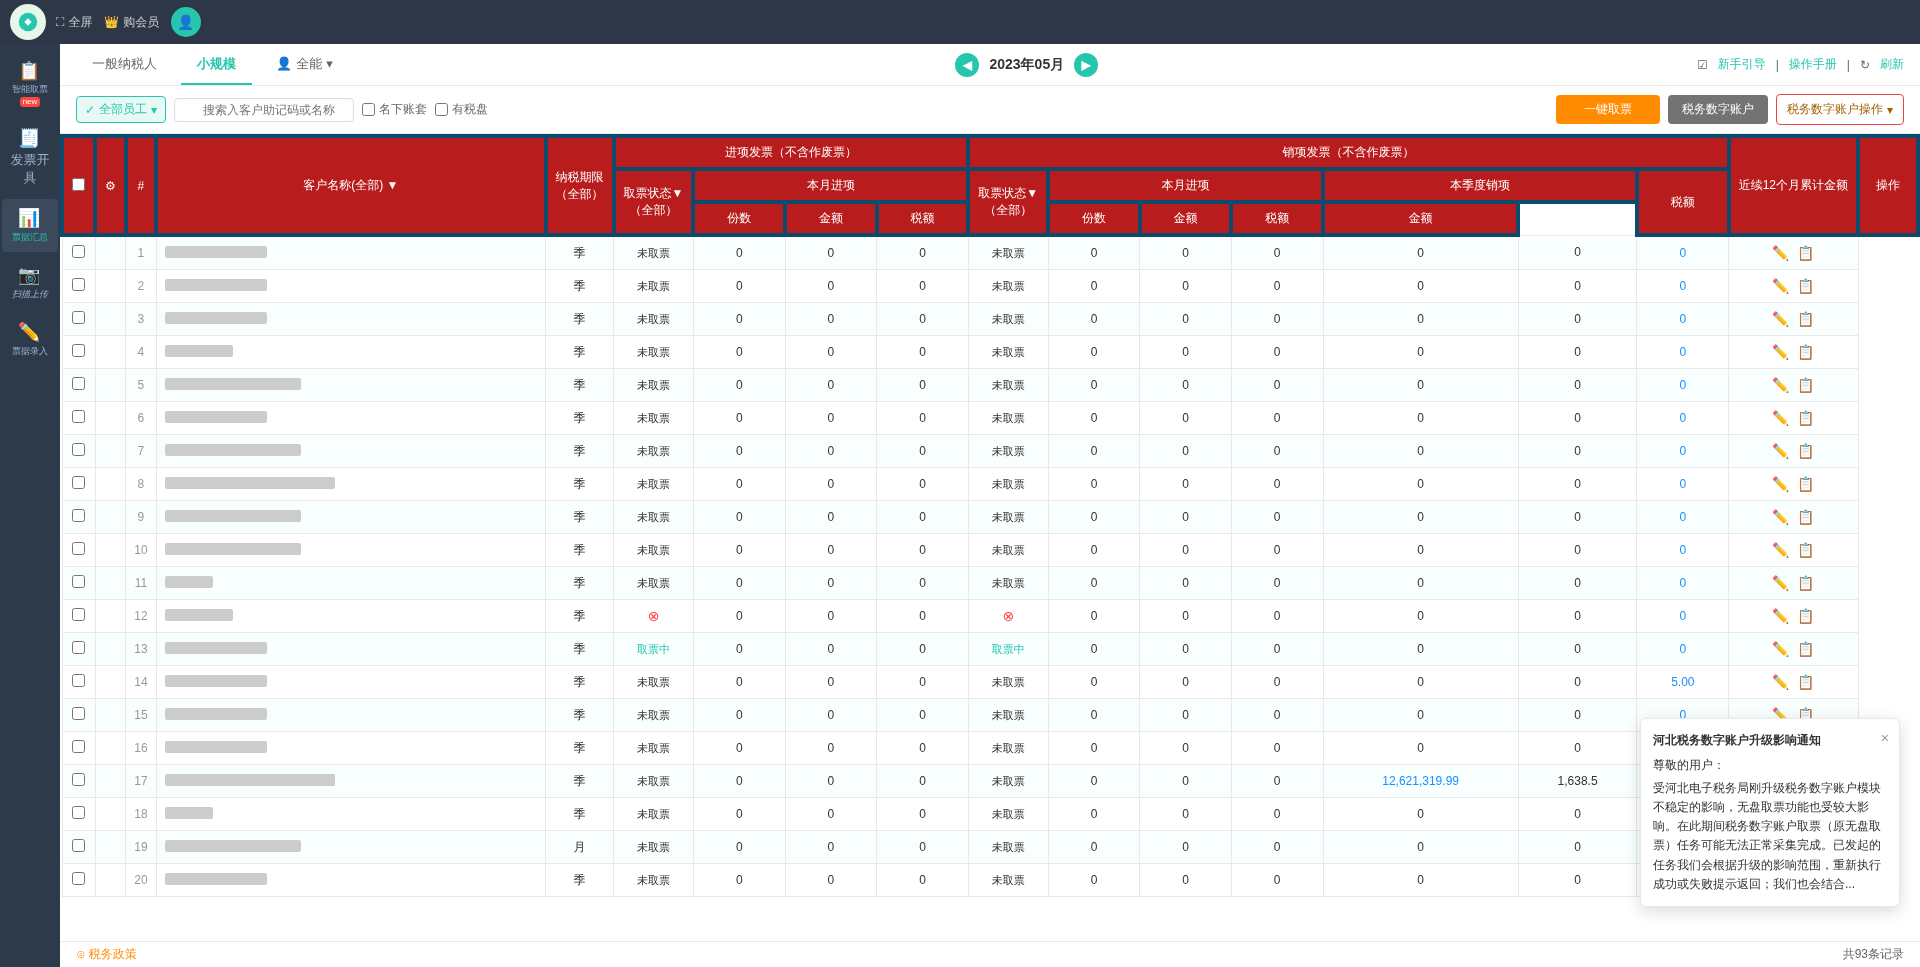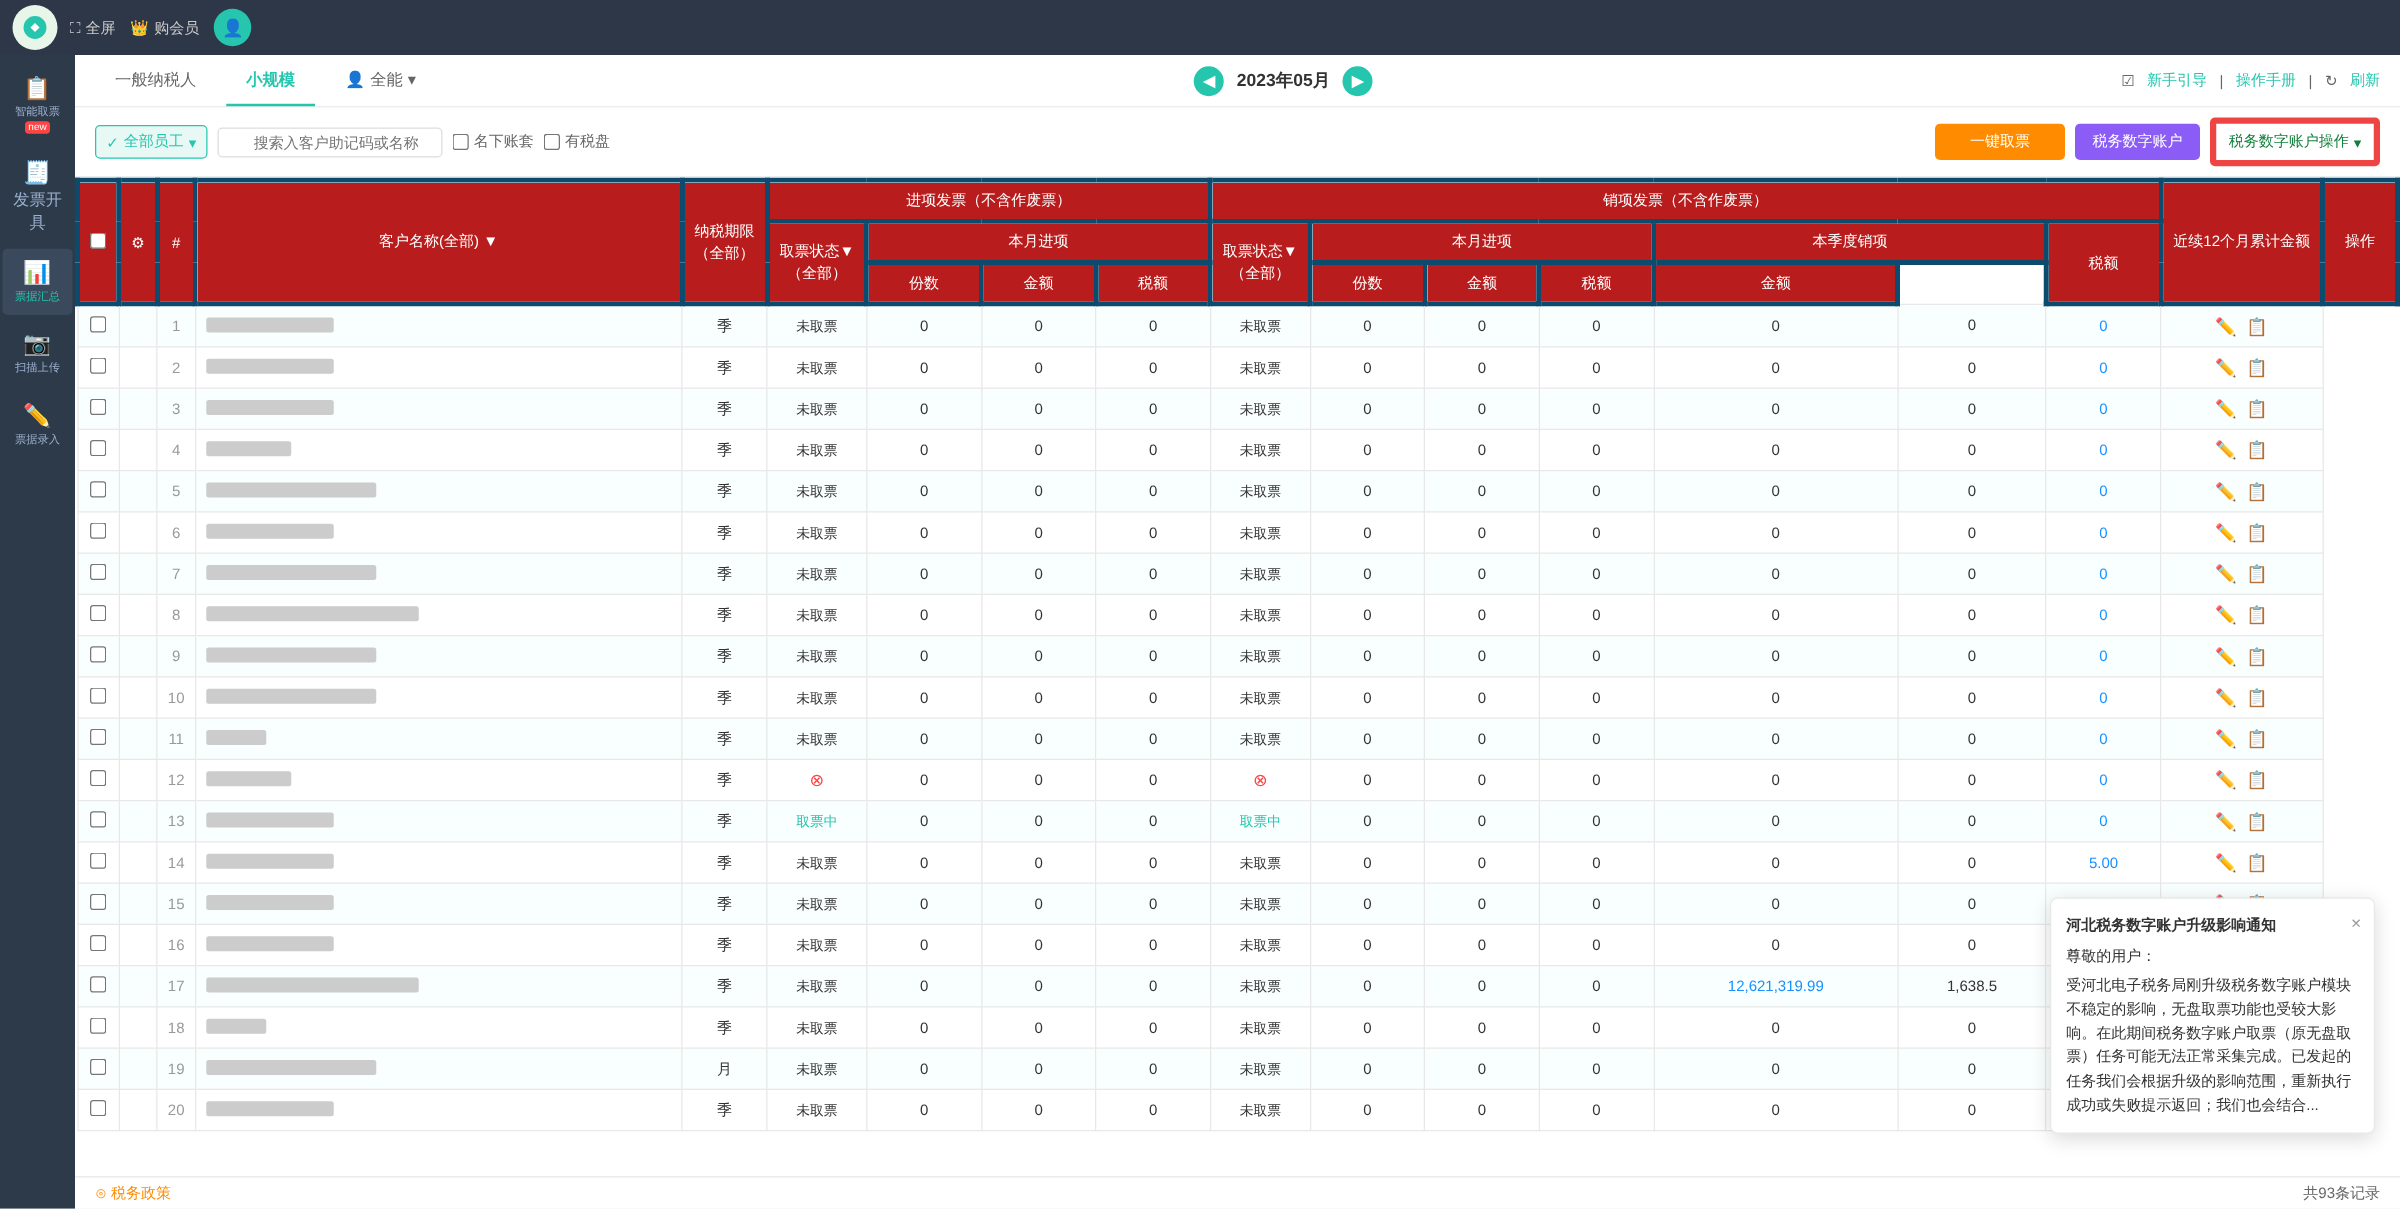--- a/index.html
+++ b/index.html
@@ -160,28 +160,28 @@
     }
     .checkbox-label { display: flex; align-items: center; gap: 4px; font-size: 12px; color: #666; cursor: pointer; }
     .toolbar-right { margin-left: auto; display: flex; gap: 8px; align-items: center; }
     .btn-orange {
       background: #ff8c00;
       color: #fff; border: none;
       border-radius: 4px; padding: 6px 28px;
       font-size: 12px; cursor: pointer;
     }
     .btn-teal {
-      background: #8b5cf6;
+      background: #737373;
       color: #fff; border: none;
       border-radius: 4px; padding: 6px 14px;
       font-size: 12px; cursor: pointer;
     }
     .btn-outline {
       background: #fff;
-      color: #15803d; border: 5px solid #ef4444;
+      color: #a16207; border: 1px solid #ef4444;
       border-radius: 4px; padding: 6px 10px;
       font-size: 12px; cursor: pointer;
       display: flex; align-items: center; gap: 4px;
     }
 
     
     .table-container {
       flex: 1; overflow: auto;
       background: #fff;
       margin: 0;
@@ -293,21 +293,21 @@
     <div class="sidebar-item">
       <div class="icon-wrap">🧾</div>
       <div style="font-size:13px;">发票开具</div>
     </div>
     <div class="sidebar-item active">
       <div class="icon-wrap">📊</div>
       <div style="font-size:9px;">票据汇总</div>
     </div>
     <div class="sidebar-item">
       <div class="icon-wrap">📷</div>
-      <div style="font-size:9px;">扫描上传</div>
+      <div style="font-size:9px;font-style:italic;">扫描上传</div>
     </div>
     <div class="sidebar-item">
       <div class="icon-wrap">✏️</div>
       <div style="font-size:9px;">票据录入</div>
     </div>
   </div>
 
   <div class="main-content">
 
     <div class="sub-nav">

